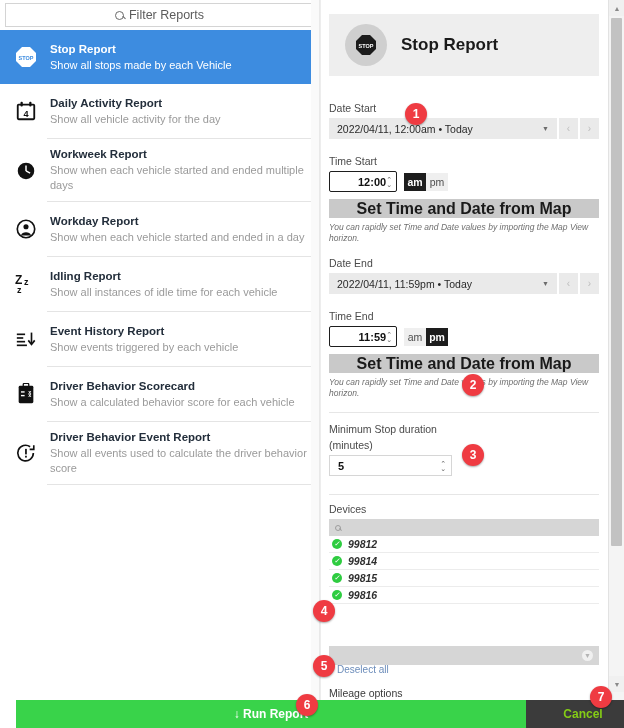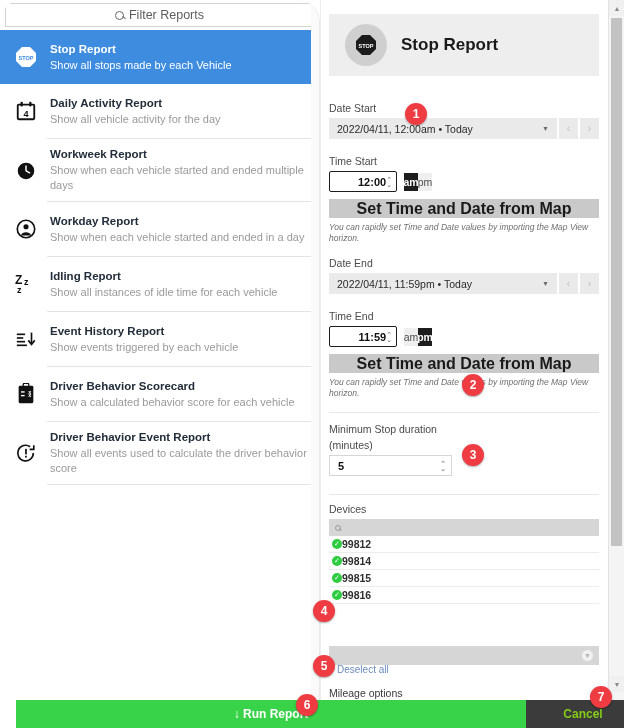--- a/index.html
+++ b/index.html
@@ -11,21 +11,20 @@
   }
   .app { position: relative; width: 624px; height: 728px; display: flex; }
 
   
   .sidebar {
     width: 320px; height: 728px;
     background: #ffffff;
     position: relative;
     overflow: hidden;
     border-right: 1px solid #e9e9e9;
-    border-radius: 22px;
   }
   .filter-bar {
     height: 24px;
     margin: 3px 5px 0 5px;
     border: 1px solid #d4d4d4;
     background: #fff;
     display: flex; align-items: center; justify-content: center;
     gap: 5px;
   }
   .filter-bar .magnifier {
@@ -138,21 +137,21 @@
   .spinner {
     width: 68px; height: 21px; border: 1.5px solid #1d1d1d; background:#fff;
     display:flex; align-items:center; justify-content:flex-end;
     padding: 0 4px 0 7px; border-radius: 2px;
   }
   .spinner .val { font-size: 11px; font-weight: bold; color:#111; }
   .spin-arrows { display:flex; flex-direction:column; line-height:5px; color:#5f5f5f; }
   .spin-arrows span { font-size: 7px; }
   .ampm { display:flex; }
   .ampm div {
-    width: 14px; height: 18px; font-size: 10.5px;
+    width: 22px; height: 18px; font-size: 10.5px;
     display:flex; align-items:center; justify-content:center;
     background: #efefef; color: #4d4d4d;
   }
   .ampm div.on { background: #1d1d1d; color:#fff; font-weight:bold; }
 
   .wide-btn {
     height: 19px; background: #c9c9c9; width: 100%;
     display:flex; align-items:center; justify-content:center;
     font-size: 16px; font-weight: bold; color:#1a1a1a;
     border: none;
@@ -177,22 +176,22 @@
   }
   .devices-search .magnifier2 {
     width: 6px; height: 6px; border: 1px solid #9d9d9d; border-radius: 50%;
     position: relative; display:inline-block;
   }
   .devices-search .magnifier2::after {
     content:""; position:absolute; width:3px; height:1px; background:#9d9d9d;
     transform: rotate(45deg); right:-2px; bottom:0;
   }
   .device-row {
-    height: 17px; display:flex; align-items:center; 
-    border-bottom: 1px solid #ececec; padding-left: 3px;
+    height: 17px; display:flex; align-items:center; gap: 6px;
+    border-bottom: 1px solid #ececec; padding-left: 3px; font-style: italic;
   }
   .check {
     width: 10px; height: 10px; border-radius: 50%;
     background: #2ecc40; color:#fff; font-size: 7px;
     display:flex; align-items:center; justify-content:center;
   }
   .device-name { font-size: 10.5px; font-weight: bold; color:#2f2f2f; }
 
   .deselect-bar {
     height: 19px; background: #d6d6d6; width: 100%;

